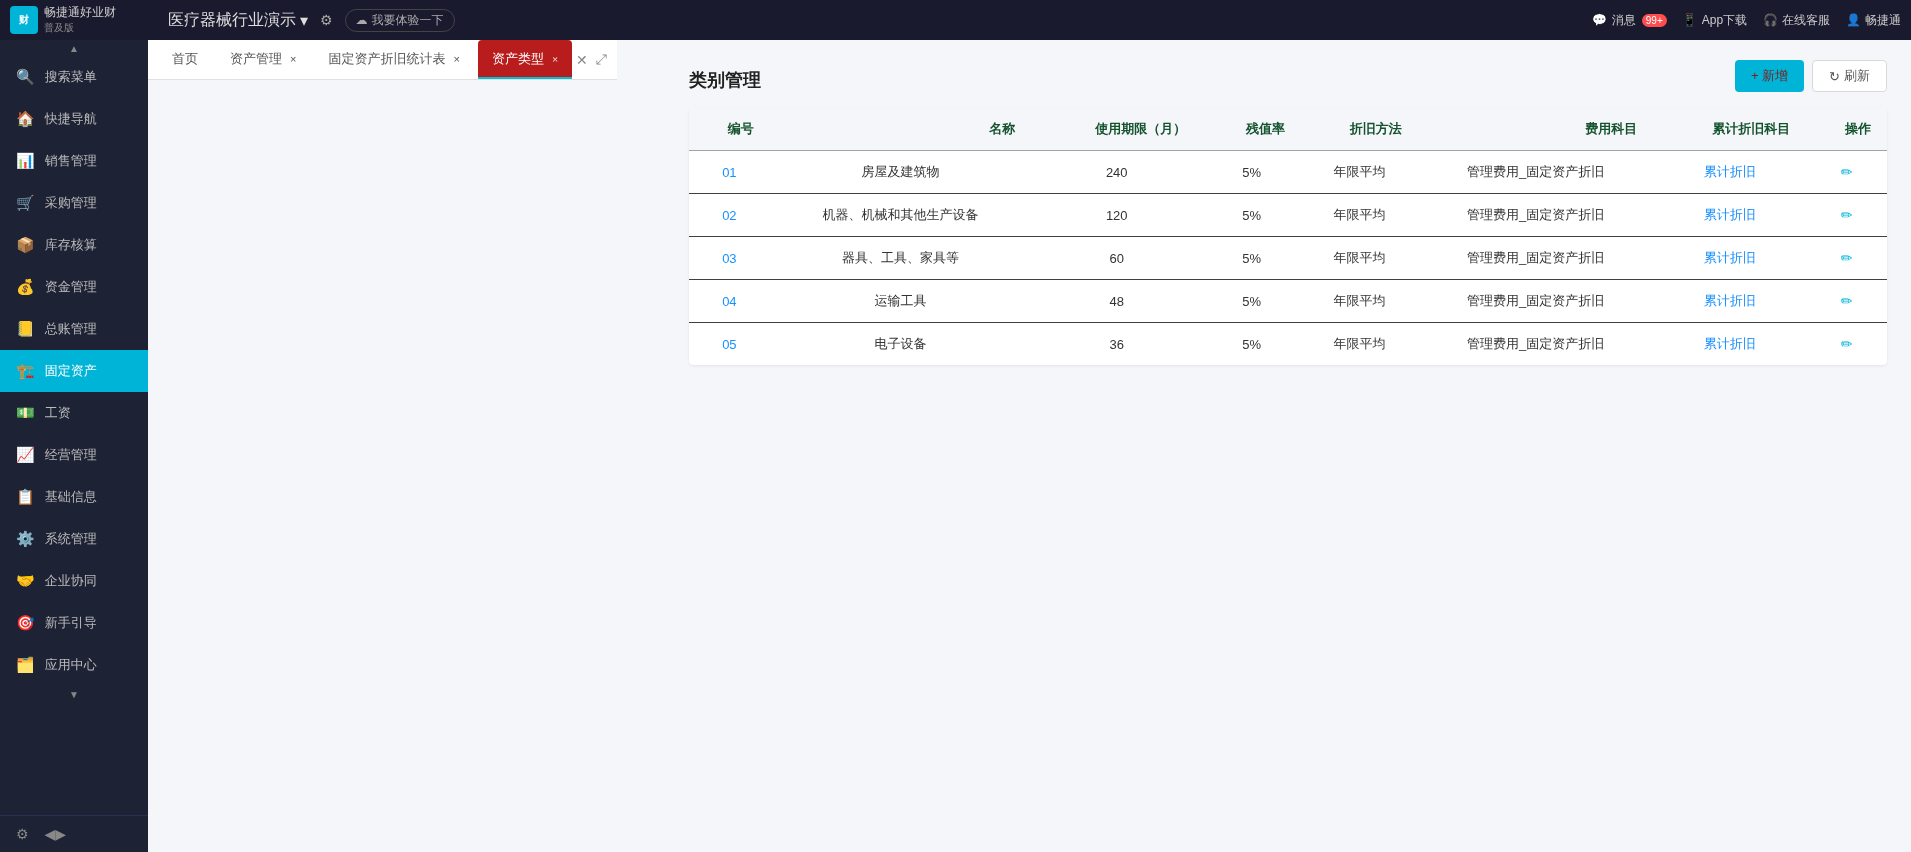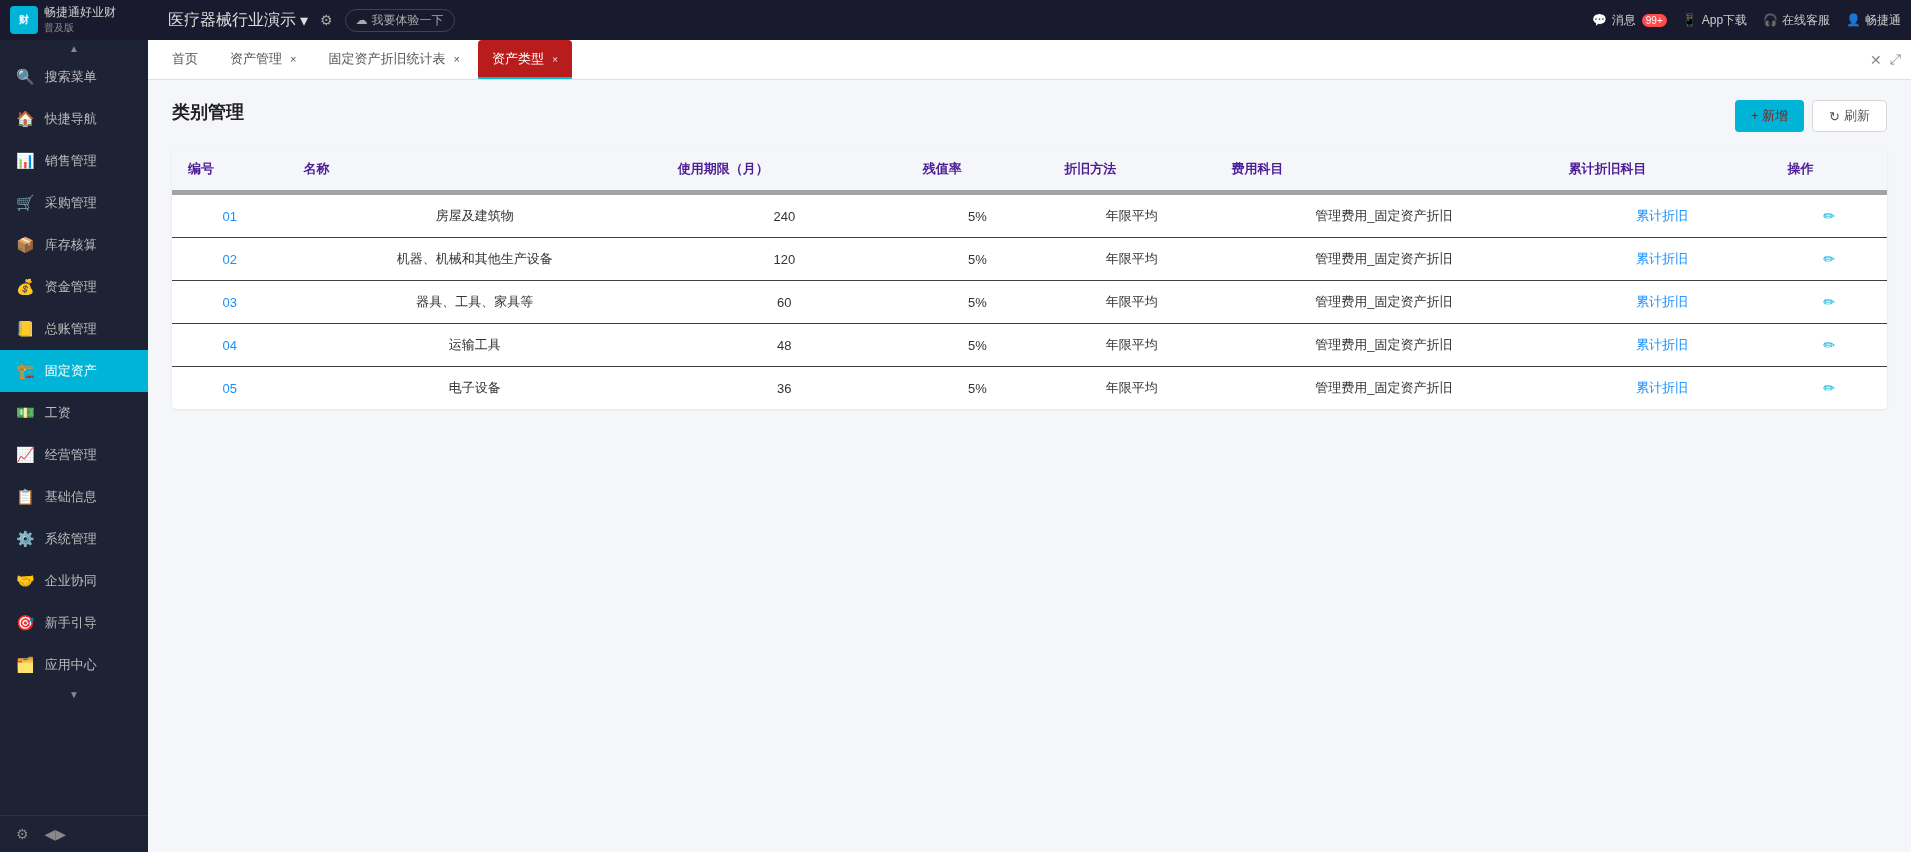--- a/index.html
+++ b/index.html
@@ -104,23 +104,24 @@
       padding: 10px 16px;
       border-top: 1px solid #2a3050;
       gap: 16px;
     }
     .sidebar-bottom-icon { color: #888; cursor: pointer; font-size: 14px; }
 
     
     .content-area {
       flex: 1;
       display: flex;
-      flex-direction: column;
+      flex-direction: row;
       overflow: hidden;
       background: #f5f6fa;
+      gap: 48px;
     }
 
     
     .tab-bar {
       display: flex;
       align-items: center;
       background: #fff;
       border-bottom: 1px solid #e0e0e0;
       height: 40px;
       padding: 0 10px;
@@ -148,21 +149,21 @@
 
     
     .page-content {
       flex: 1;
       padding: 20px 24px;
       overflow-y: auto;
     }
 
     .page-header {
       display: flex;
-      align-items: flex-start;
+      align-items: flex-end;
       justify-content: space-between;
       margin-bottom: 16px;
     }
     .page-title {
       font-size: 18px;
       font-weight: bold;
       color: #222;
     }
     .page-actions {
       display: flex; gap: 8px;
@@ -188,24 +189,24 @@
     table {
       width: 100%;
       border-collapse: collapse;
       font-size: 13px;
     }
     thead tr {
       background: #f5f6fa;
     }
     thead th {
       padding: 12px 16px;
-      text-align: left;
-      color: #4c1d95;
+      text-align: right;
+      color: #14532d;
       font-weight: 600;
-      border-bottom: 5px solid #a3a3a3;
+      border-bottom: 1px solid #a3a3a3;
       white-space: nowrap;
     }
     tbody tr {
       border-bottom: 1px solid #404040;
     }
     tbody tr:last-child { border-bottom: none; }
     tbody td {
       padding: 12px 16px;
       text-align: center;
       color: #333;

